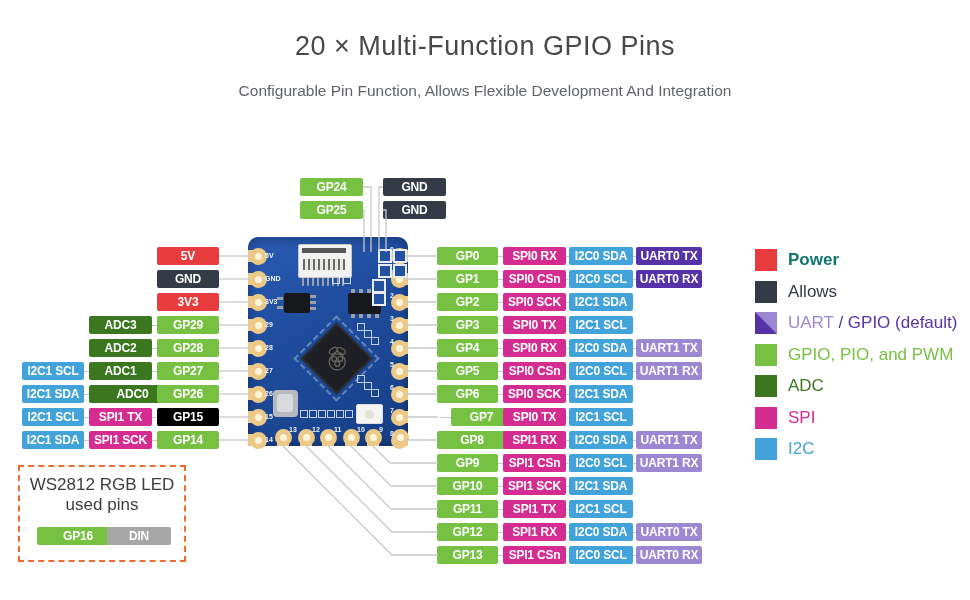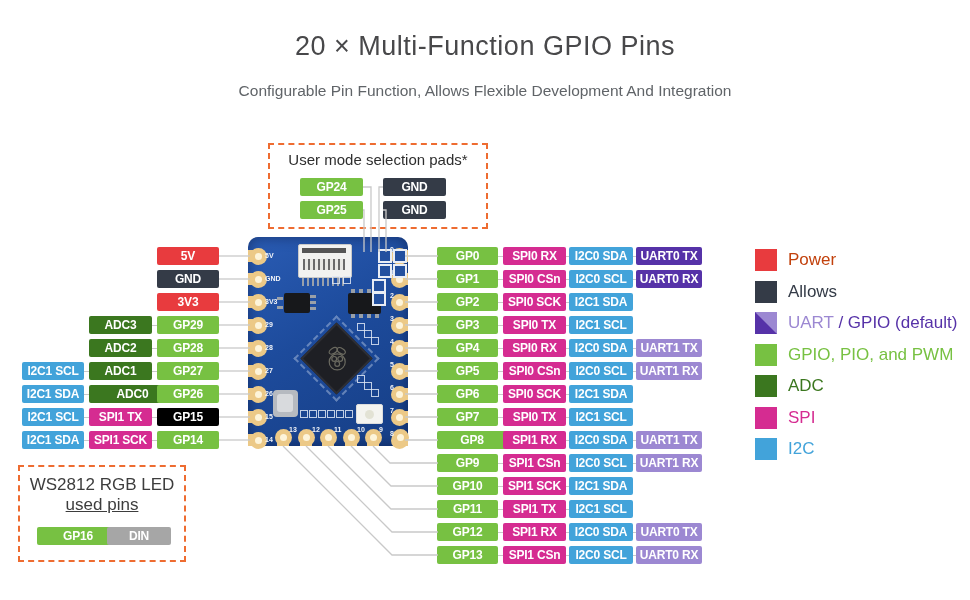--- a/index.html
+++ b/index.html
@@ -62,27 +62,24 @@
       <path d="M351 446 L391 486 L438 486" fill="none" stroke="#c9c9c9" stroke-width="1.3"></path>
       <path d="M328 446 L391 509 L438 509" fill="none" stroke="#c9c9c9" stroke-width="1.3"></path>
       <path d="M306 446 L392 532 L438 532" fill="none" stroke="#c9c9c9" stroke-width="1.3"></path>
       <path d="M283 446 L392 555 L438 555" fill="none" stroke="#c9c9c9" stroke-width="1.3"></path>
       <path d="M363 187 L371 187 L371 252" fill="none" stroke="#c9c9c9" stroke-width="1.3"></path>
       <path d="M363 210 L364 210 L364 252" fill="none" stroke="#c9c9c9" stroke-width="1.3"></path>
       <path d="M383 187 L379 187 L379 252" fill="none" stroke="#c9c9c9" stroke-width="1.3"></path>
       <path d="M383 210 L386 210 L386 252" fill="none" stroke="#c9c9c9" stroke-width="1.3"></path>
     </svg>
 
-  <div class="dashed-box" style="left:268px;top:143px;width:216px;height:82px;">
-    <div class="box-title" style="top:6px;">User mode selection pads*</div>
-  </div>
 
   <div class="dashed-box" style="left:18px;top:465px;width:164px;height:93px;">
     <div class="ws-title" style="top:8px;">WS2812 RGB LED</div>
-    <div class="ws-title" style="top:28px;text-decoration:underline;">used pins</div>
+    <div class="ws-title" style="top:28px;">used pins</div>
   </div>
 
   <div id="board">
 
     <div class="comp" style="left:50px;top:7px;width:52px;height:32px;background:#f2f2f0;border:1px solid #c9c9c9;border-radius:2px;">
       <div style="position:absolute;left:3px;top:3px;width:44px;height:5px;background:#555;"></div>
       <div style="position:absolute;left:4px;top:14px;width:42px;height:11px;background:repeating-linear-gradient(90deg,#6a6a6a 0 2px,#e8e8e4 2px 5px);"></div>
     </div>
     <div class="comp" style="left:54px;top:41px;width:42px;height:8px;background:repeating-linear-gradient(90deg,#98a0ac 0 2px,transparent 2px 5px);"></div>
 
@@ -209,21 +206,21 @@
       <div class="sq" style="left: 61px; top: 173px;"></div>
       <div class="sq" style="left: 70px; top: 173px;"></div>
       <div class="sq" style="left: 79px; top: 173px;"></div>
       <div class="sq" style="left: 88px; top: 173px;"></div>
       <div class="sq" style="left: 97px; top: 173px;"></div>
     </div>
 
   <div id="legend">
       <div class="legend-item" style="top: 249px;">
         <div class="legend-swatch" style="background: rgb(232, 59, 62);"></div>
-        <div class="legend-label"><span style="color: #c2410c;">Power</span></div>
+        <div class="legend-label"><span style="color: #0f766e; font-weight: bold;">Power</span></div>
       </div>
       <div class="legend-item" style="top: 280.5px;">
         <div class="legend-swatch" style="background: rgb(52, 59, 71);"></div>
         <div class="legend-label"><span style="color: rgb(52, 59, 71);">Allows</span></div>
       </div>
       <div class="legend-item" style="top: 312px;">
         <div class="legend-swatch" style="background: linear-gradient(to left bottom, rgb(156, 136, 210) 49.5%, rgb(86, 50, 168) 50.5%);"></div>
         <div class="legend-label"><span style="color: rgb(156, 136, 210);">UART </span><span style="color: rgb(86, 50, 168);">/ GPIO (default)</span></div>
       </div>
       <div class="legend-item" style="top: 343.5px;">
@@ -297,21 +294,21 @@
     <div class="rowline" style="left: 440px; top: 370.5px; width: 252px;"></div>
     <div class="pinbox" style="left: 437px; top: 362px; width: 61px; background: rgb(119, 193, 66);">GP5</div>
     <div class="pinbox" style="left: 503px; top: 362px; width: 63px; background: rgb(213, 44, 145);">SPI0 CSn</div>
     <div class="pinbox" style="left: 569px; top: 362px; width: 64px; background: rgb(66, 163, 218);">I2C0 SCL</div>
     <div class="pinbox" style="left: 636px; top: 362px; width: 66px; background: rgb(156, 136, 210);">UART1 RX</div>
     <div class="rowline" style="left: 440px; top: 393.5px; width: 183px;"></div>
     <div class="pinbox" style="left: 437px; top: 385px; width: 61px; background: rgb(119, 193, 66);">GP6</div>
     <div class="pinbox" style="left: 503px; top: 385px; width: 63px; background: rgb(213, 44, 145);">SPI0 SCK</div>
     <div class="pinbox" style="left: 569px; top: 385px; width: 64px; background: rgb(66, 163, 218);">I2C1 SDA</div>
     <div class="rowline" style="left: 440px; top: 416.5px; width: 183px;"></div>
-    <div class="pinbox" style="left: 437px; top: 408px; width: 61px; background: rgb(119, 193, 66);">GP7</div>
+    <div class="pinbox" style="left: 451px; top: 408px; width: 61px; background: rgb(119, 193, 66);">GP7</div>
     <div class="pinbox" style="left: 503px; top: 408px; width: 63px; background: rgb(213, 44, 145);">SPI0 TX</div>
     <div class="pinbox" style="left: 569px; top: 408px; width: 64px; background: rgb(66, 163, 218);">I2C1 SCL</div>
     <div class="rowline" style="left: 440px; top: 439.5px; width: 252px;"></div>
     <div class="pinbox" style="left: 437px; top: 431px; width: 70px; background: rgb(119, 193, 66);">GP8</div>
     <div class="pinbox" style="left: 503px; top: 431px; width: 63px; background: rgb(213, 44, 145);">SPI1 RX</div>
     <div class="pinbox" style="left: 569px; top: 431px; width: 64px; background: rgb(66, 163, 218);">I2C0 SDA</div>
     <div class="pinbox" style="left: 636px; top: 431px; width: 66px; background: rgb(156, 136, 210);">UART1 TX</div>
     <div class="rowline" style="left: 440px; top: 462.5px; width: 252px;"></div>
     <div class="pinbox" style="left: 437px; top: 454px; width: 61px; background: rgb(119, 193, 66);">GP9</div>
     <div class="pinbox" style="left: 503px; top: 454px; width: 63px; background: rgb(213, 44, 145);">SPI1 CSn</div>

